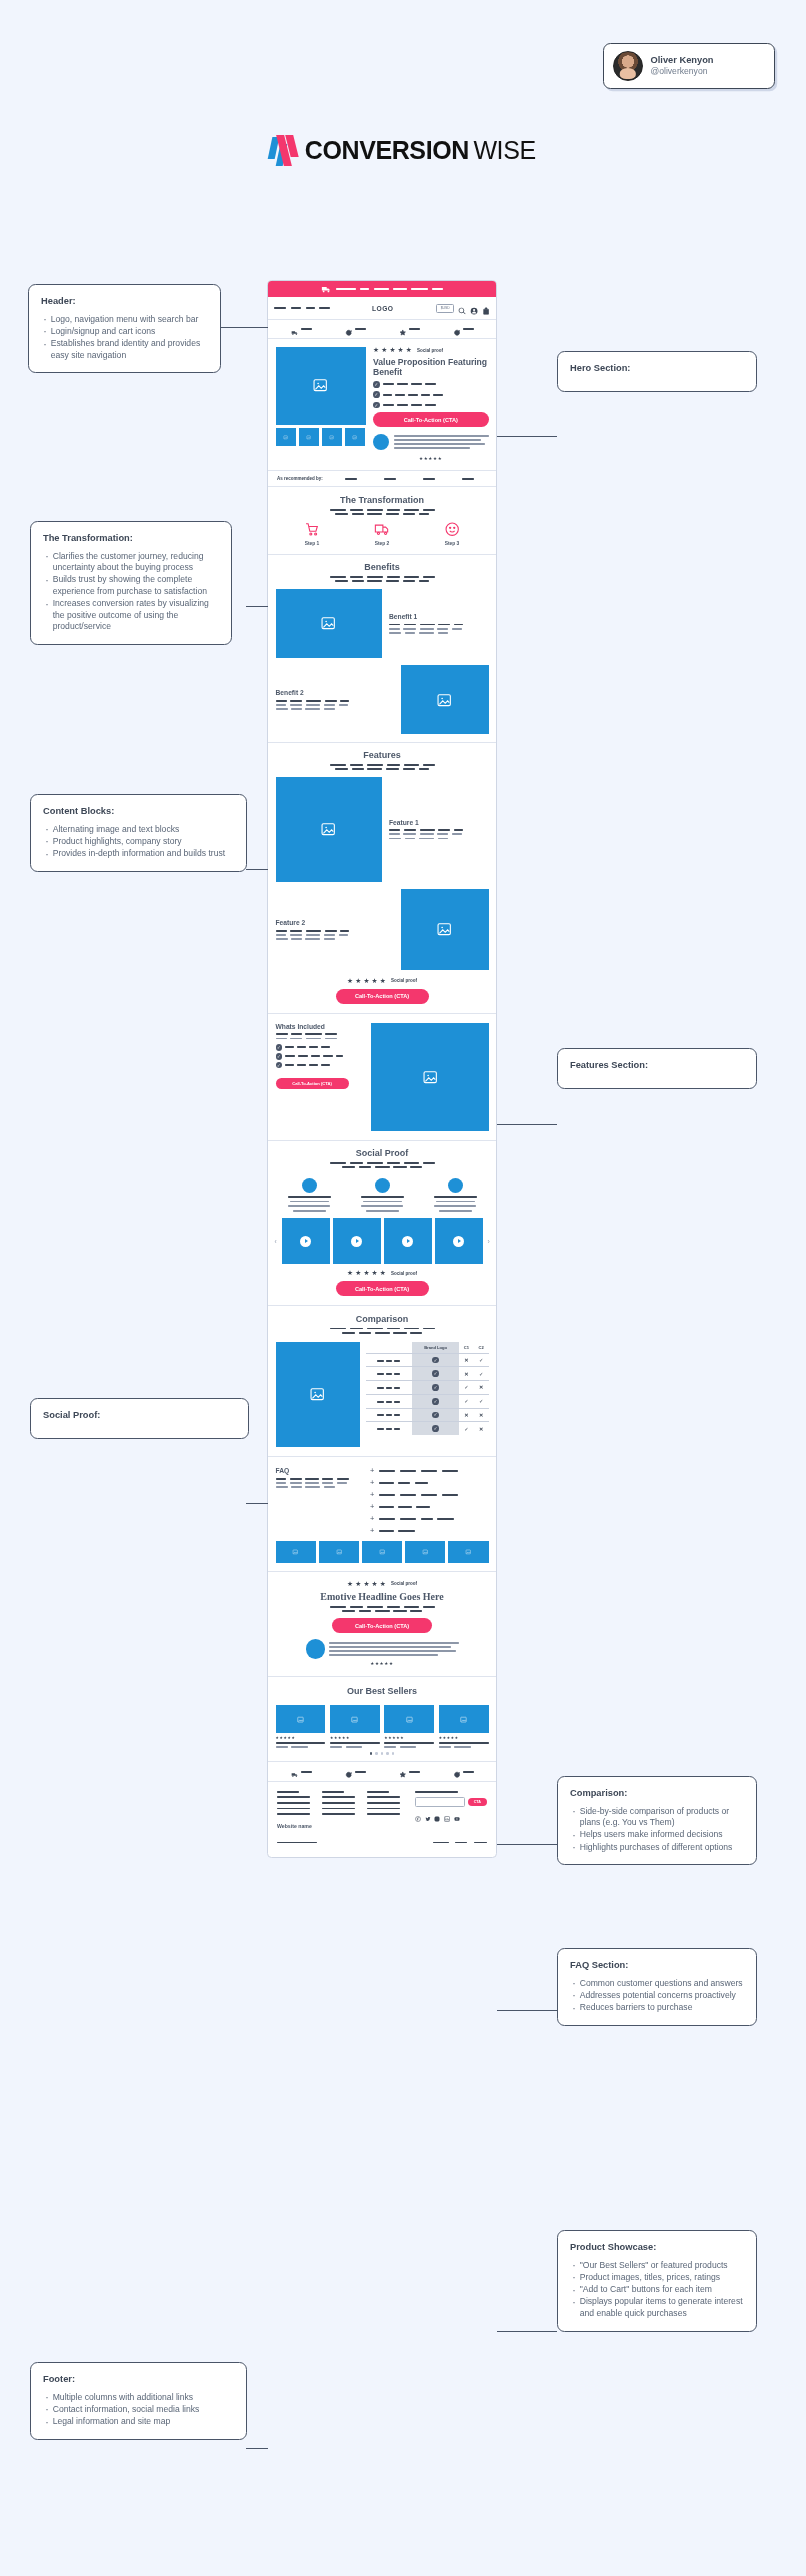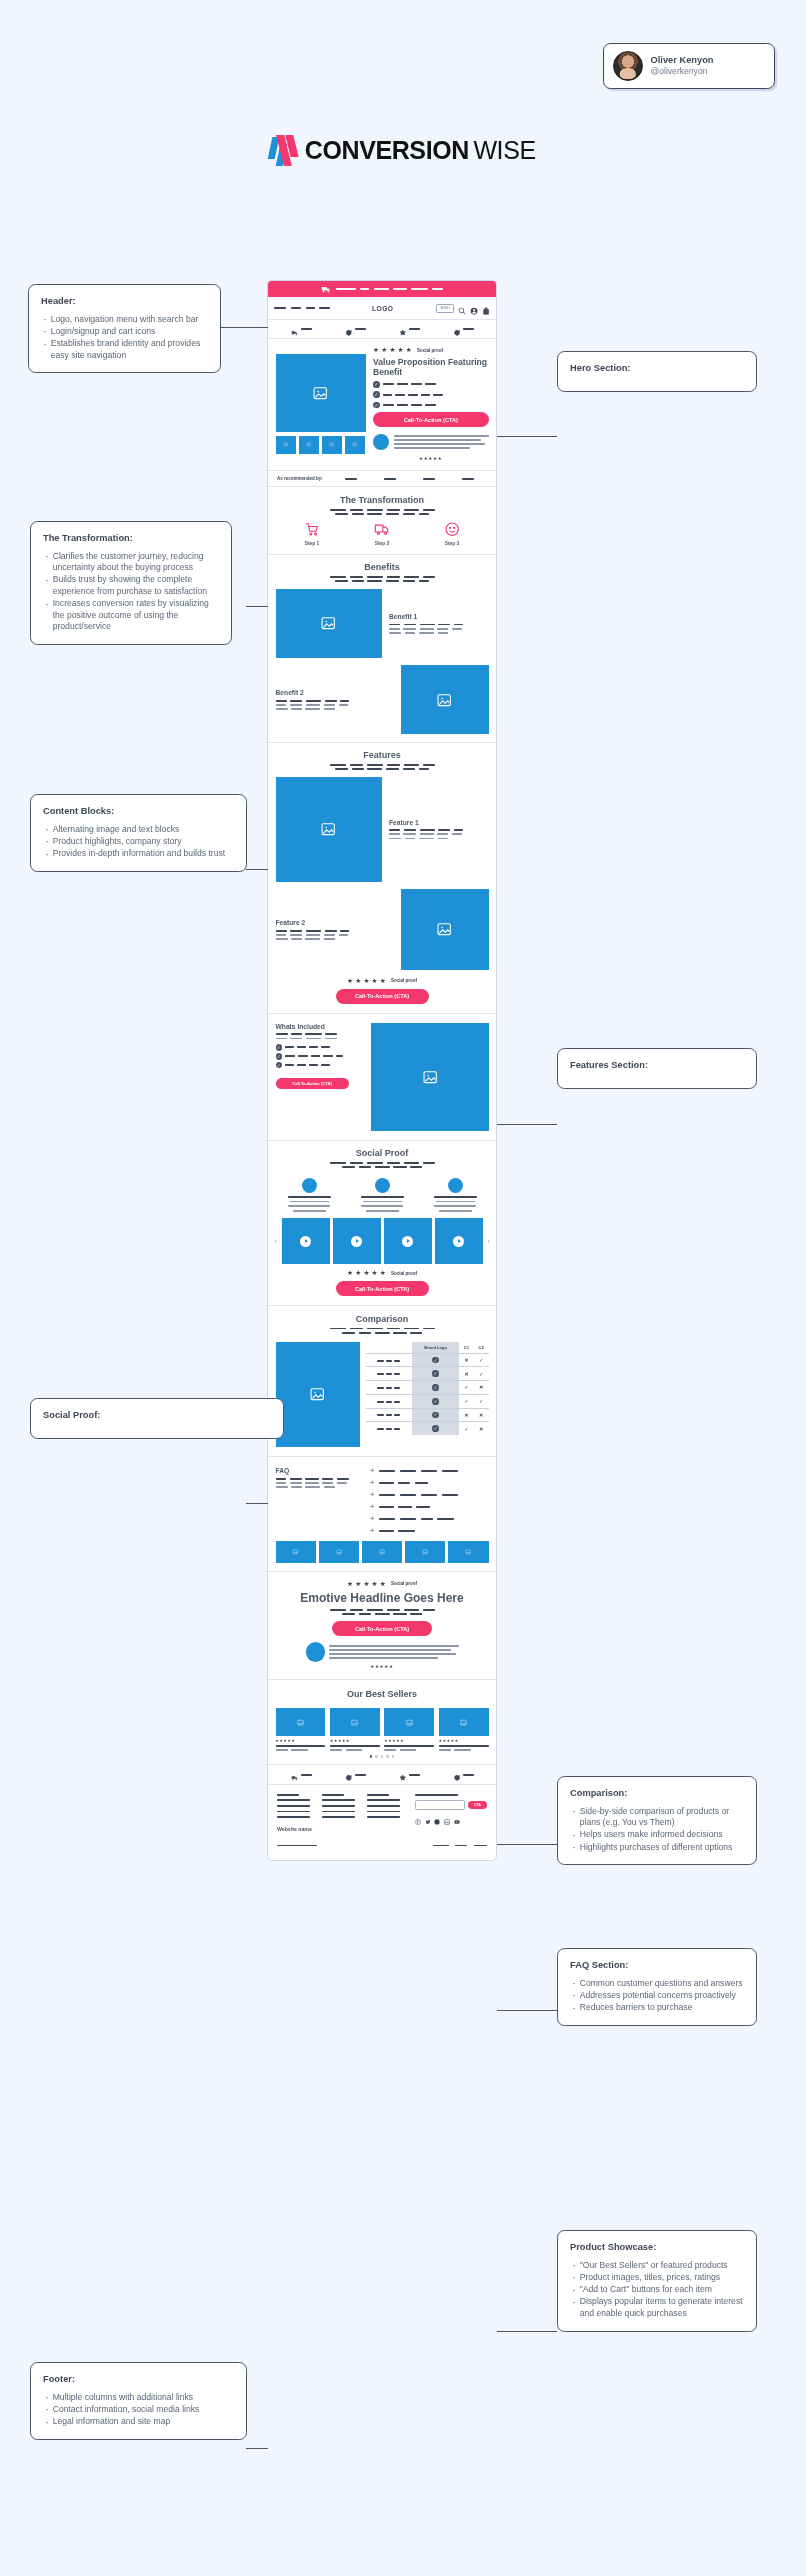--- a/index.html
+++ b/index.html
@@ -52,21 +52,21 @@
     line-height:1.12;
   }
   .title .pink{ color:#f4376d; display:block; }
 
   
   .mock{
     position:absolute; left:267px; top:280px; width:230px;
     background:#fff; border:0.7px solid #cfd6e4; border-radius:4.5px;
     overflow:hidden;
   }
-  .mrow{ border-bottom:0.7px solid #dfe4ee;align-items:center; }
+  .mrow{ border-bottom:0.7px solid #dfe4ee; }
   .mpad{ padding:7.5px 9px; }
 
   
   .shipbar{ background:#f4376d; height:16.4px; display:flex; align-items:center; justify-content:center; gap:4.5px;}
   .shipbar svg{ width:10.5px; height:10.5px; fill:#fff;}
   
   .navrow{ display:flex; align-items:center; height:22.4px; padding:0 6px; gap:4.5px; border-bottom:0.7px solid #dfe4ee;}
   .logo-txt{ font-size:6.7px; font-weight:bold; color:#3d4756; letter-spacing:0.4px; margin-left:auto;}
   .navright{ margin-left:auto; display:flex; align-items:center; gap:3.7px;}
   .cur-box{ border:0.7px solid #98a2b3; border-radius:1.5px; font-size:3.4px; color:#667085; padding:1.5px 3.7px;}
@@ -925,21 +925,21 @@
 
   <div class="mrow mpad" style="padding:9px 7.5px 10.5px;">
     <div class="stars" style="justify-content:center;margin-bottom:3.7px;">
       <span class="star">★</span>
         <span class="star">★</span>
       <span class="star">★</span>
         <span class="star">★</span>
       <span class="star">★</span>
       <span class="sp-label">Social proof</span>
     </div>
-    <div class="sec-title" style="font-size:12px;">Emotive Headline Goes Here</div>
+    <div class="sec-title" style="font-size:10px;font-family:Liberation Serif, serif;">Emotive Headline Goes Here</div>
     <div class="sec-sub">
       <span class="dashline">
           <span class="dash" style="width:16.4px;"></span>
           <span class="dash" style="width:13.4px;"></span>
           <span class="dash" style="width:16.4px;"></span>
           <span class="dash" style="width:13.4px;"></span>
           <span class="dash" style="width:15px;"></span>
           <span class="dash" style="width:12px;"></span>
         </span>
       <span class="dashline">
@@ -1170,21 +1170,21 @@
     <li>Provides in-depth information and builds trust</li>
   </ul>
 </div>
 
 <div class="leader" style="left:497px; top:1124px; width:60px;"></div>
 <div class="note" style="left:557px; top:1048px; width:200px;">
   <h4>Features Section:</h4>
 </div>
 
 <div class="leader" style="left:246px; top:1503px; width:22.4px;"></div>
-<div class="note" style="left:30px; top:1398px; width:254px;">
+<div class="note" style="left:30px; top:1398px; width:219px;">
   <h4>Social Proof:</h4>
 </div>
 
 <div class="leader" style="left:497px; top:1844px; width:60px;"></div>
 <div class="note" style="left:557px; top:1776px; width:200px;">
   <h4>Comparison:</h4>
   <ul>
     <li>Side-by-side comparison of products or plans (e.g. You vs Them)</li>
     <li>Helps users make informed decisions</li>
     <li>Highlights purchases of different options</li>

